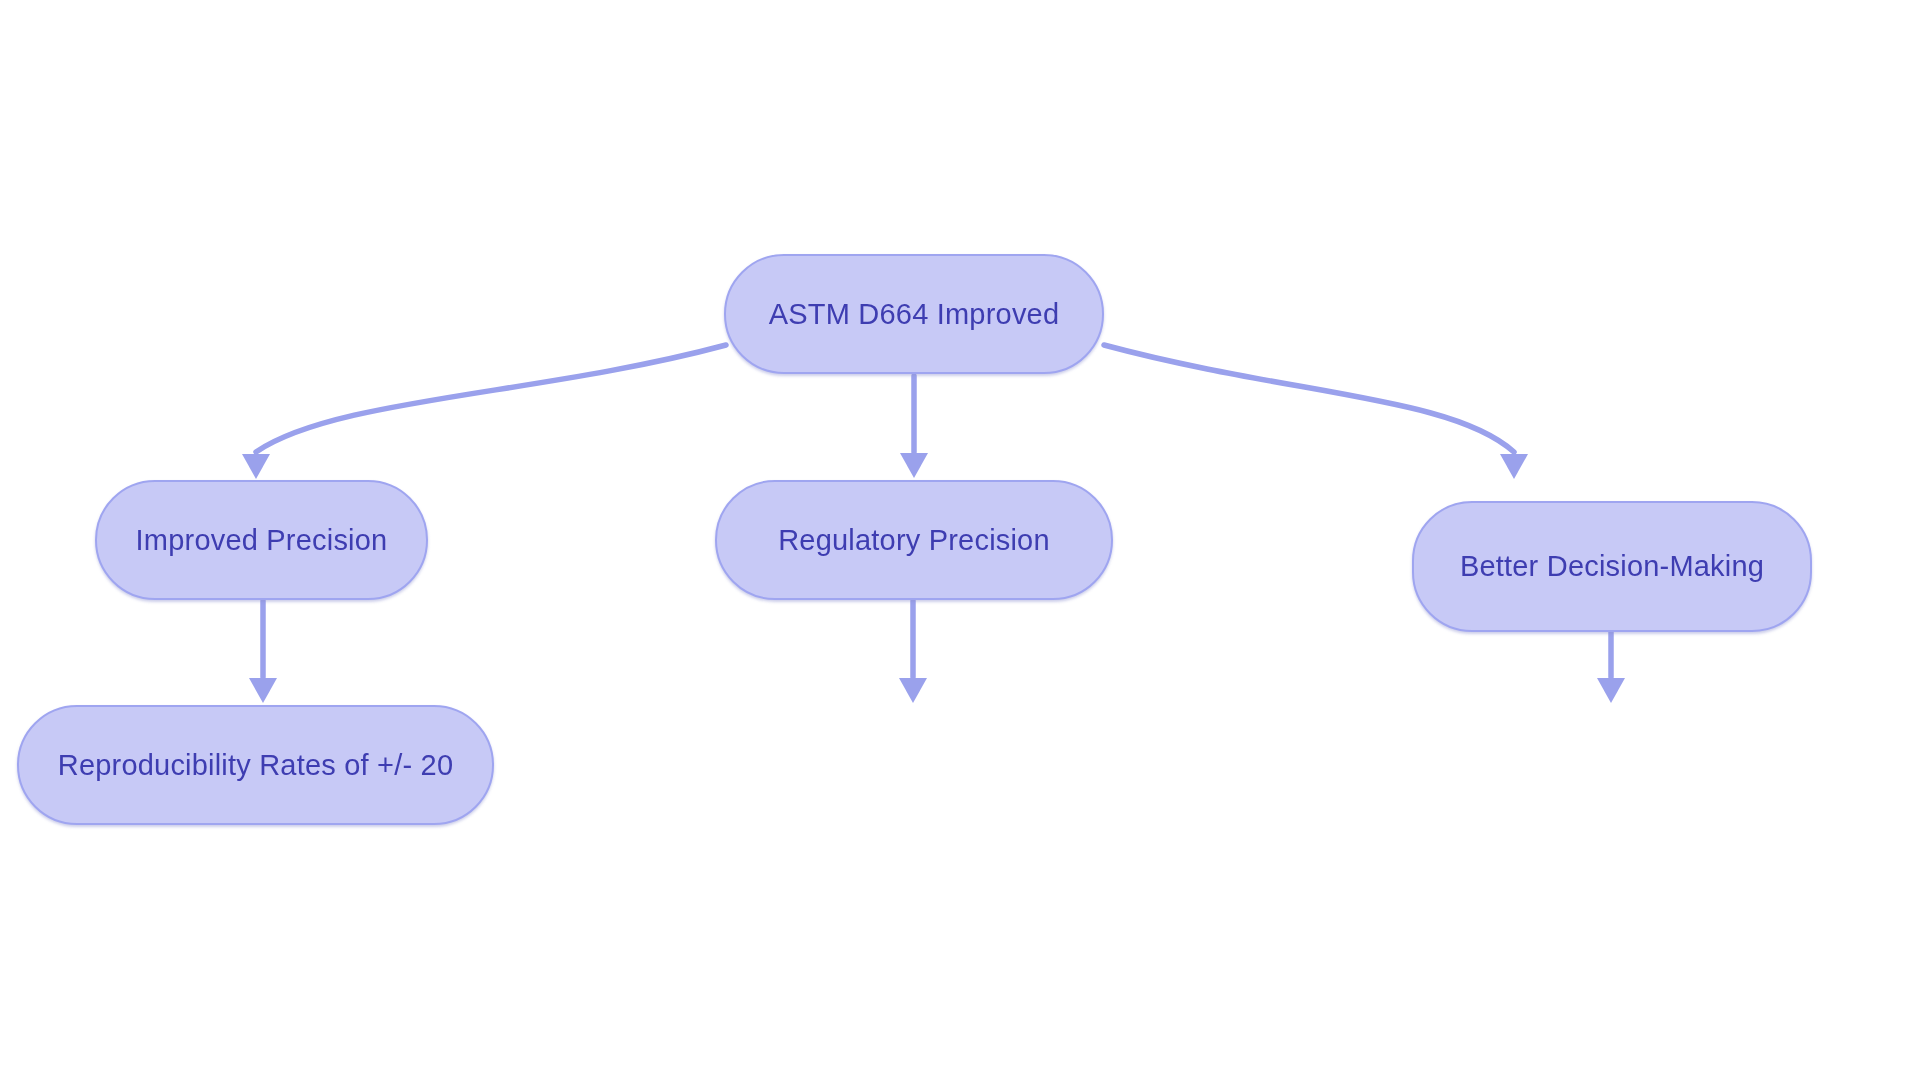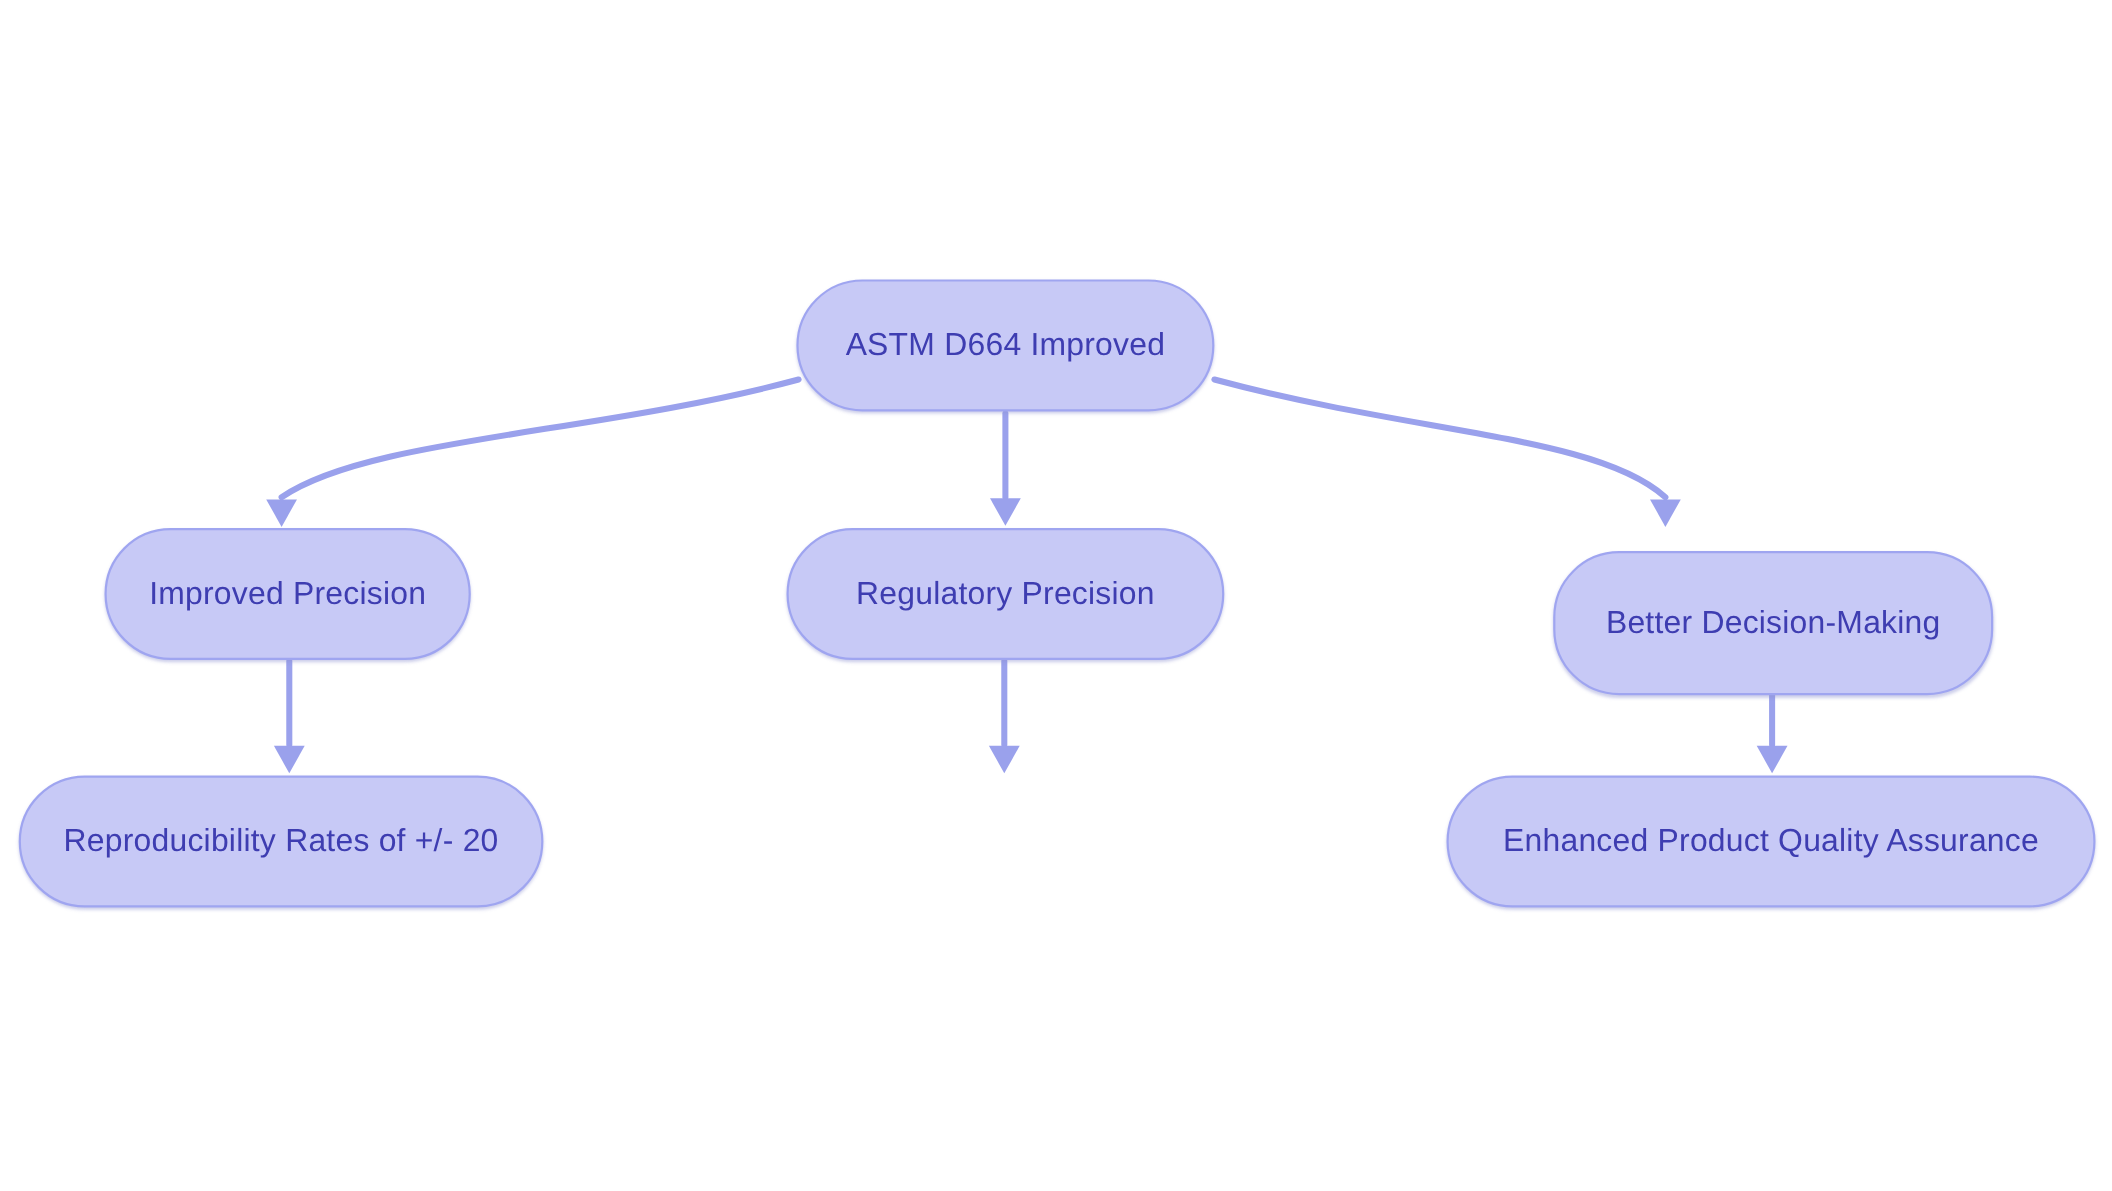--- a/index.html
+++ b/index.html
@@ -89,17 +89,14 @@
 
   <div class="node" style="left:1412px; top:465px; width:400px; height:131px;margin-top:36px;">
     <span>Better Decision-Making</span>
   </div>
 
   <div class="node" style="left:17px;   top:705px; width:477px; height:120px;">
     <span>Reproducibility Rates of +/- 20</span>
   </div>
 
 
-  <div class="node" style="left:1315px; top:705px; width:590px; height:120px;">
-    <span>Enhanced Product Quality Assurance</span>
-  </div>
 
 </div>
 
 </body></html>

